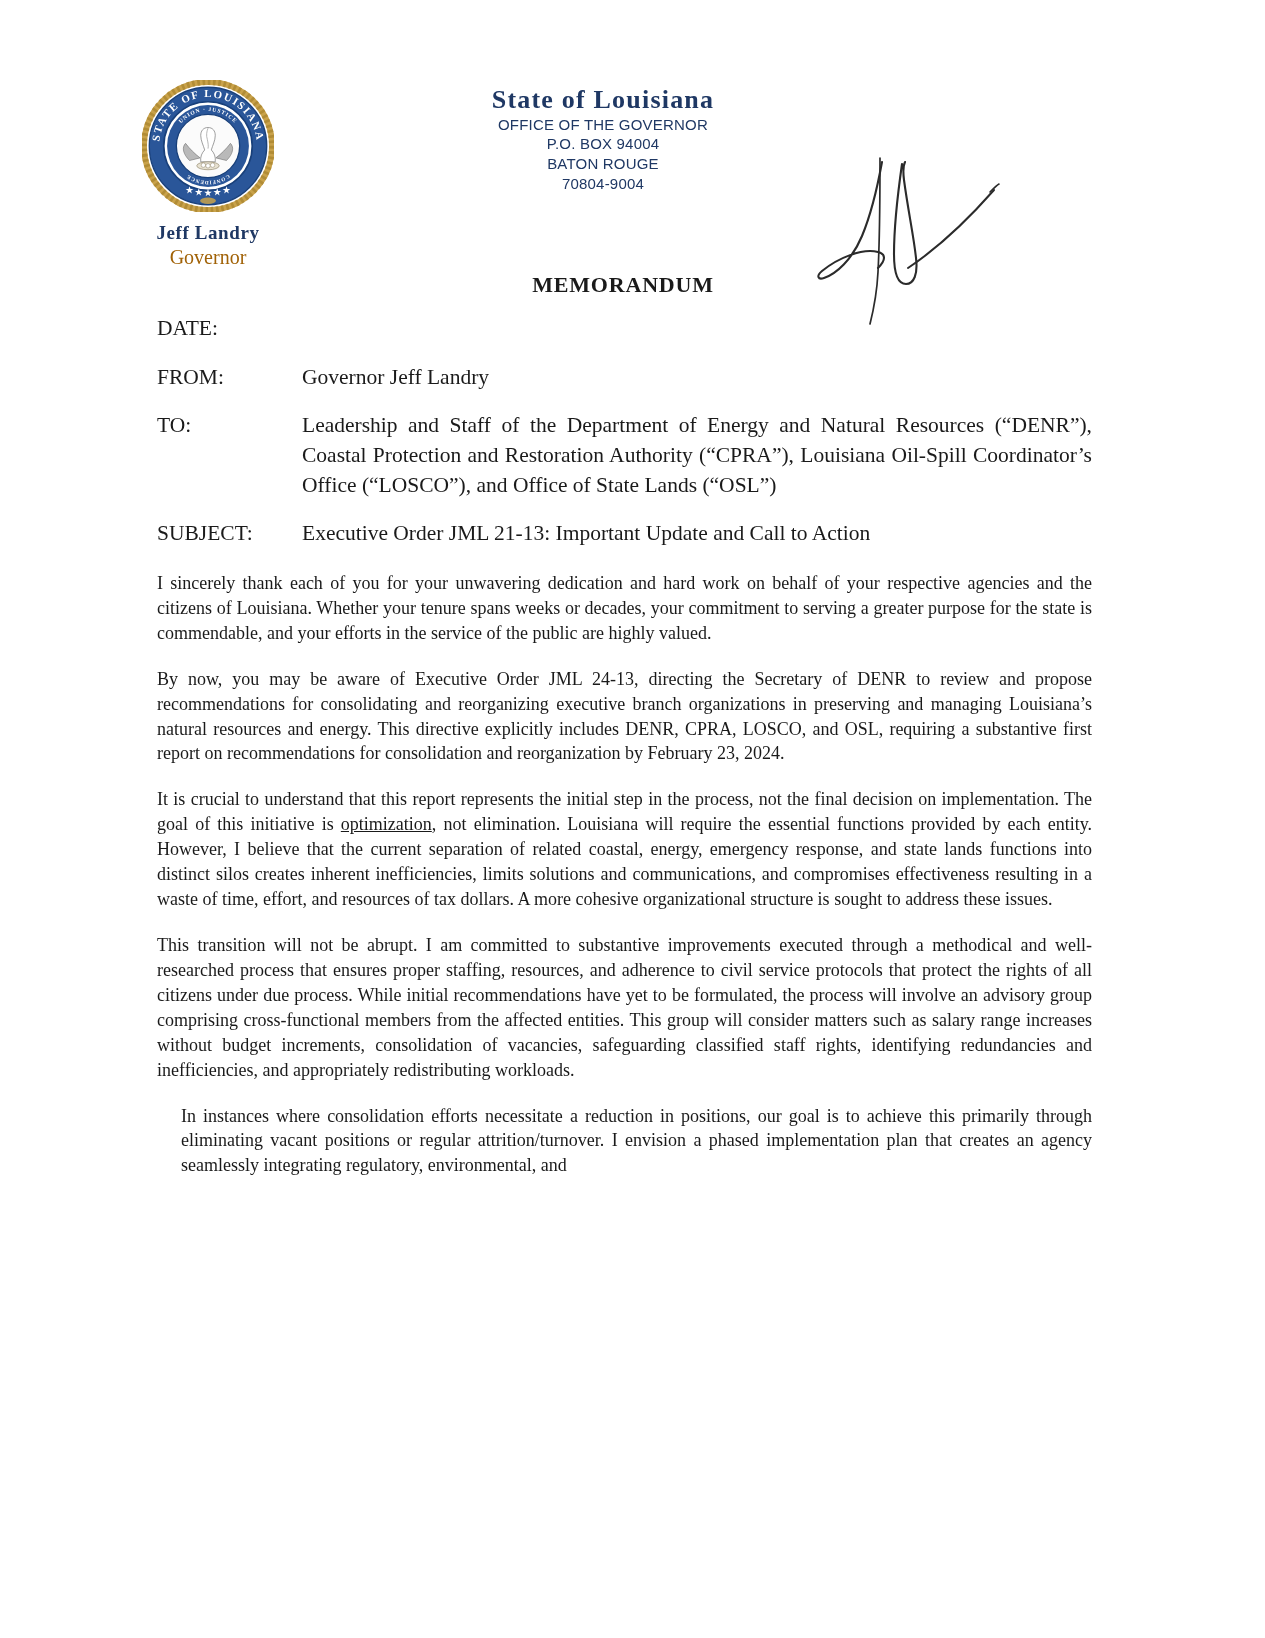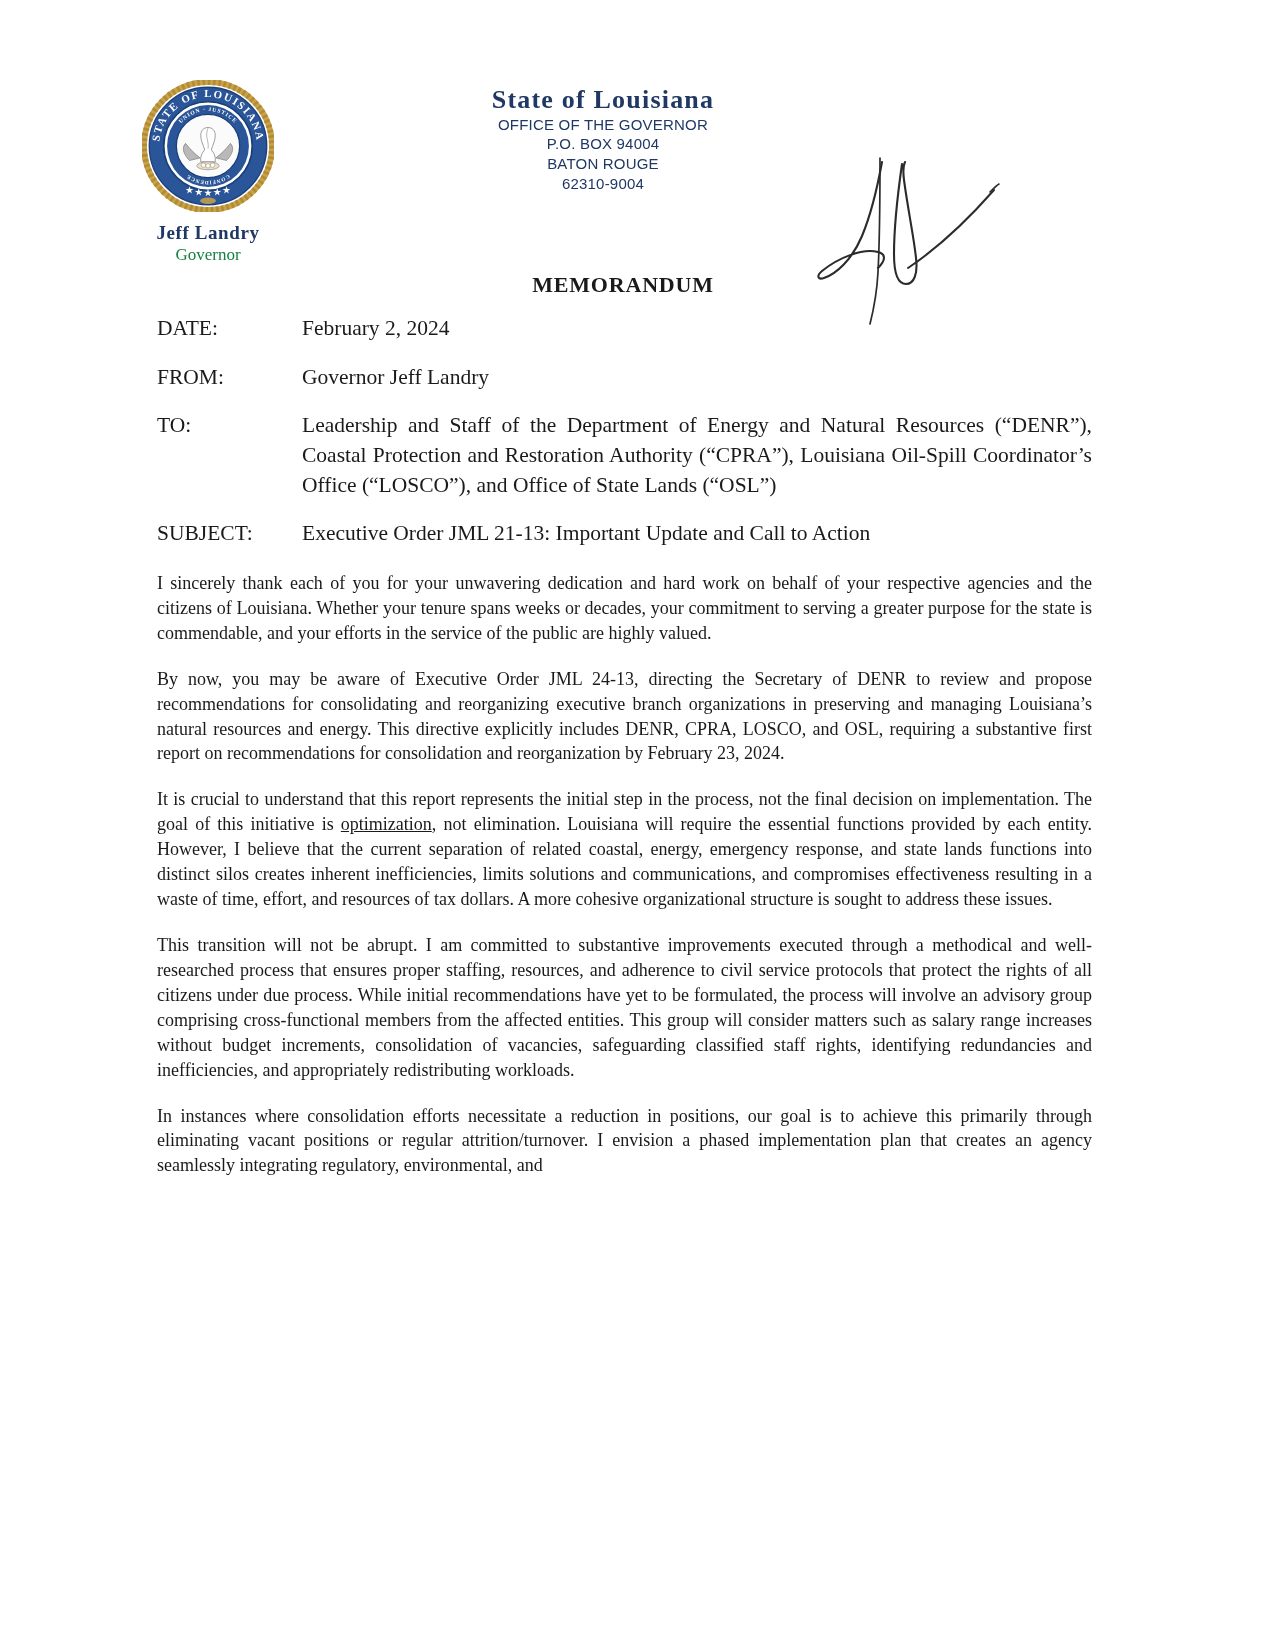--- a/index.html
+++ b/index.html
@@ -44,22 +44,22 @@
     font-family: "Liberation Serif", "DejaVu Serif", serif;
     font-weight: bold;
     font-size: 19px;
     letter-spacing: 0.6px;
     color: #1f3864;
     line-height: 1.15;
     text-align: center;
   }
   .gov-title {
     font-family: "Liberation Serif", "DejaVu Serif", serif;
-    font-size: 17px;
-    color: #15803d;
+    font-size: 20px;
+    color: #a16207;
     line-height: 1.2;
     margin-top: 1px;
   }
 
   .address-block {
     position: absolute;
     left: 433px;
     top: 86px;
     width: 340px;
     text-align: center;
@@ -132,21 +132,21 @@
 
   .para {
     font-size: 18px;
     line-height: 1.385;
     text-align: justify;
     text-justify: inter-word;
     margin: 0 0 21px 0;
     hyphens: none;
   }
   .para:last-child { margin-bottom: 0; }
-  .para.tight { margin-bottom: 0; }
+  .para.tight { margin-bottom: 0; margin-left: 24px; }
 
   .u { text-decoration: underline; }
 
   .spacer-top { margin-top: 22px; }
 </style>
 </head>
 <body>
 
 <div class="page">
 
@@ -213,21 +213,21 @@
 
       <div class="gov-name">Jeff  Landry</div>
       <div class="gov-title">Governor</div>
     </div>
 
     <div class="address-block">
       <div class="state-title">State of Louisiana</div>
       <div class="addr-line">OFFICE OF THE GOVERNOR</div>
       <div class="addr-line">P.O. BOX 94004</div>
       <div class="addr-line">BATON ROUGE</div>
-      <div class="addr-line">62310-9004</div>
+      <div class="addr-line">70804-9004</div>
     </div>
 
     <div class="signature-wrap">
       <svg viewBox="0 0 230 200" width="230" height="200">
         <g fill="none" stroke="#2b2b2b" stroke-linecap="round" stroke-linejoin="round">
           <path d="M 96,34 C 92,56 86,84 76,108 C 66,132 50,146 38,150
                    C 32,152 30,148 36,143 C 52,130 76,120 92,124
                    C 100,126 100,132 92,140" stroke-width="2.1"></path>
           <path d="M 94,30 C 94,62 94,106 92,144 C 91,164 88,180 84,196" stroke-width="1.7"></path>
           <path d="M 116,36 C 112,64 108,98 108,126 C 108,146 112,156 120,156
@@ -239,21 +239,20 @@
       </svg>
     </div>
   </div>
 
   <div class="memo-title">MEMORANDUM</div>
 
   <div class="body-area">
 
     <div class="field-row">
       <div class="field-label">DATE:</div>
-      <div class="field-value nojust">February 2, 2024</div>
     </div>
 
     <div class="field-row">
       <div class="field-label">FROM:</div>
       <div class="field-value nojust">Governor Jeff Landry</div>
     </div>
 
     <div class="field-row">
       <div class="field-label">TO:</div>
       <div class="field-value">Leadership and Staff of the Department of Energy and Natural Resources (“DENR”), Coastal Protection and Restoration Authority (“CPRA”), Louisiana Oil-Spill Coordinator’s Office (“LOSCO”), and Office of State Lands (“OSL”)</div>

